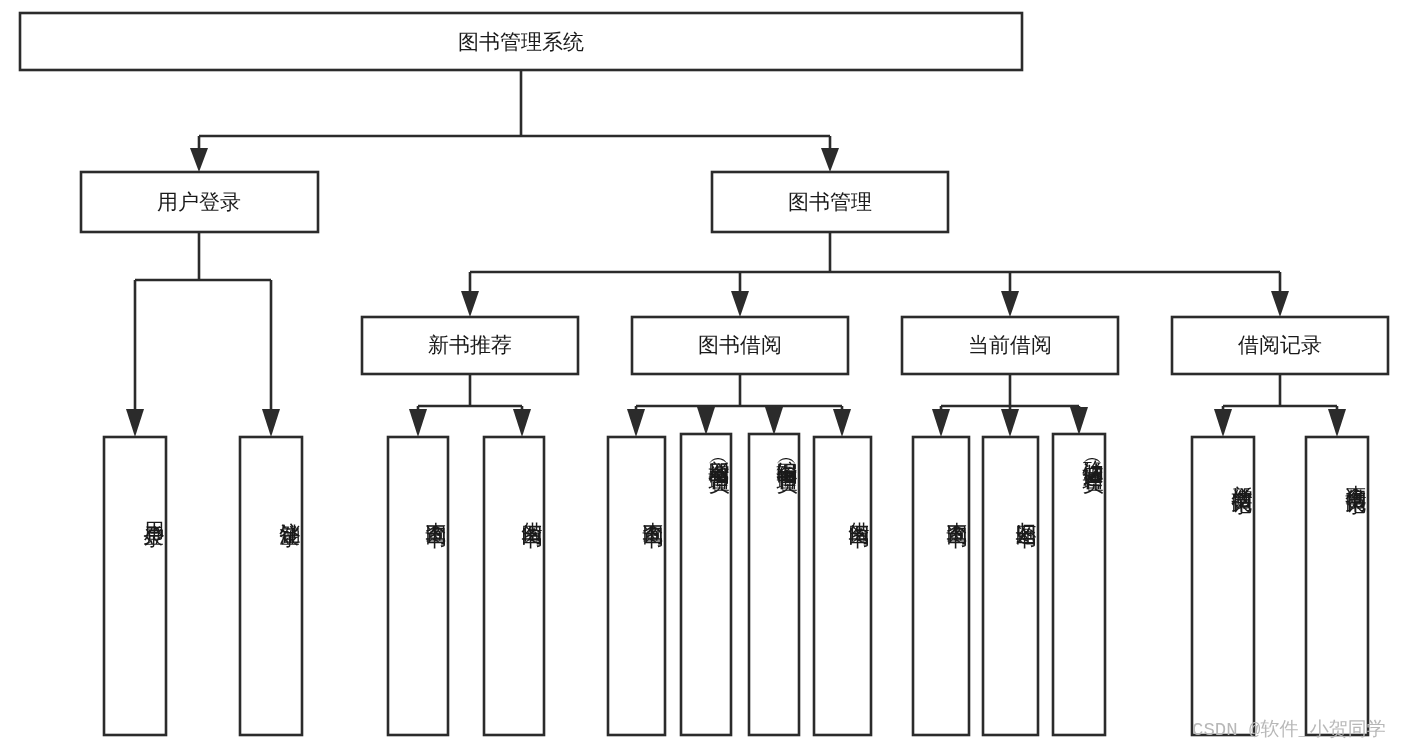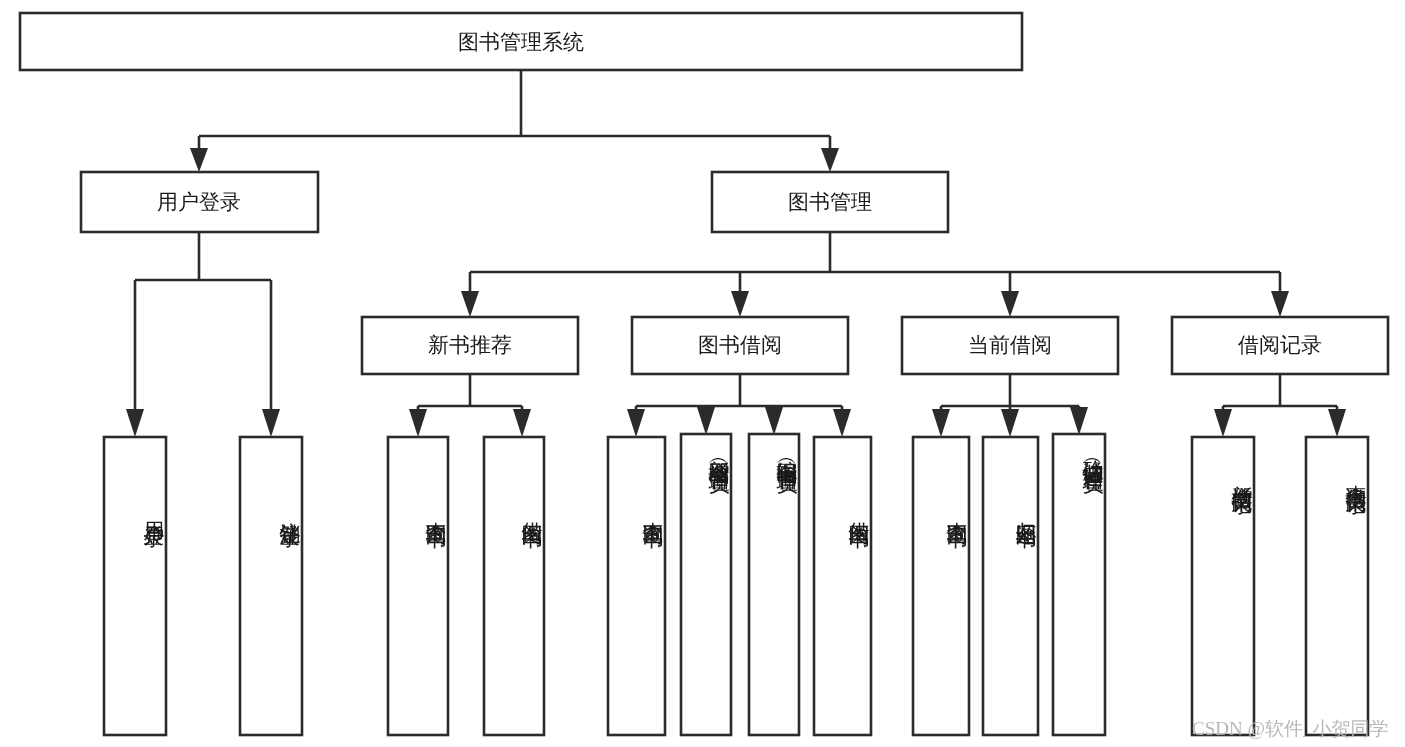--- a/index.html
+++ b/index.html
@@ -57,21 +57,21 @@
     line-height: 1.18;
     color: #1a1a1a;
     letter-spacing: 2px;
     text-align: center;
     white-space: nowrap;
     pointer-events: none;
     user-select: none;
   }
   .watermark {
     position: absolute;
-    font-family: Liberation Serif, serif;
+    font-family: Liberation Mono, monospace;
     font-size: 19px;
     color: #b8b8b8;
     white-space: nowrap;
     user-select: none;
     text-align: right;
   }
 </style>
 </head>
 <body>
 

